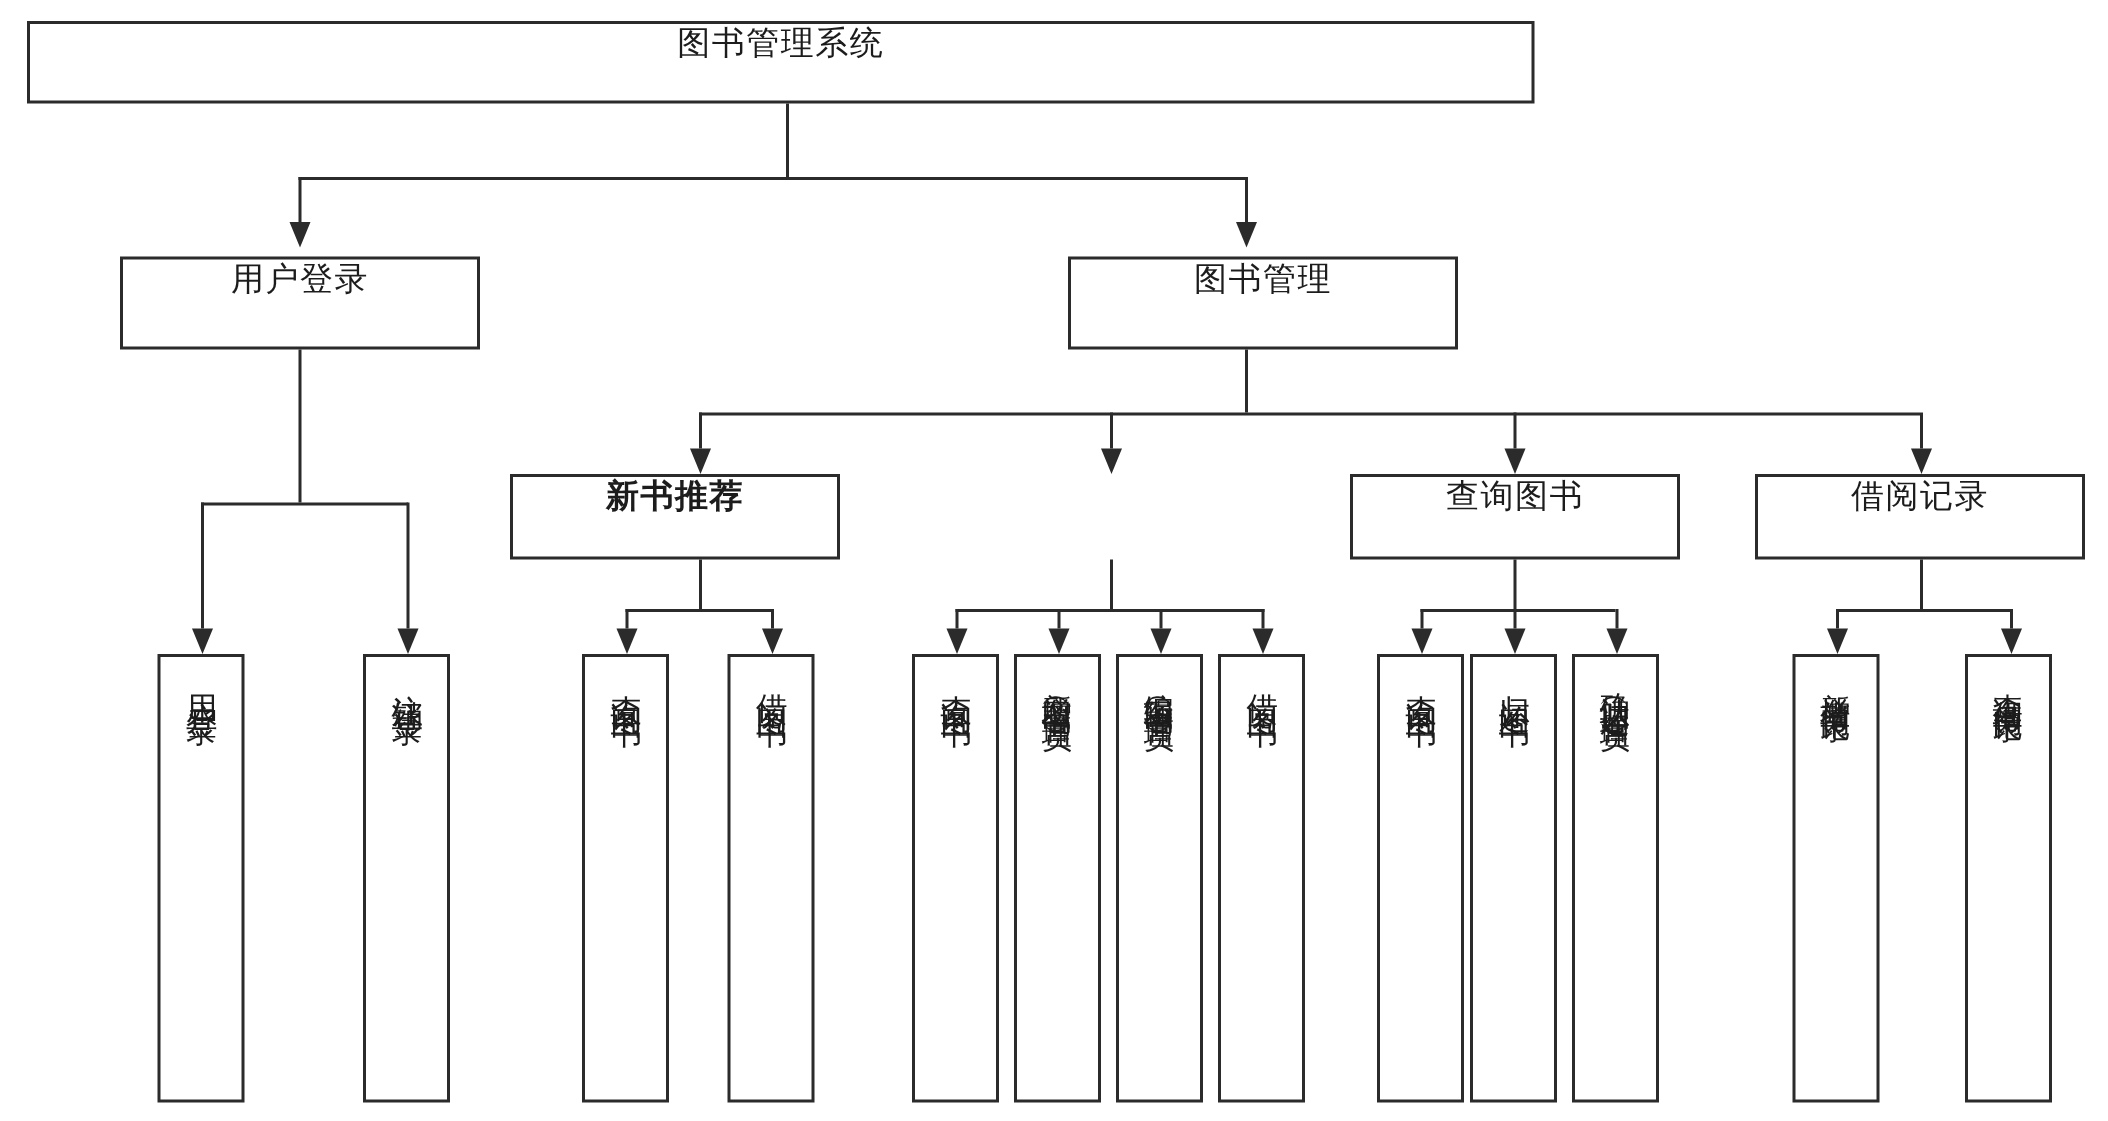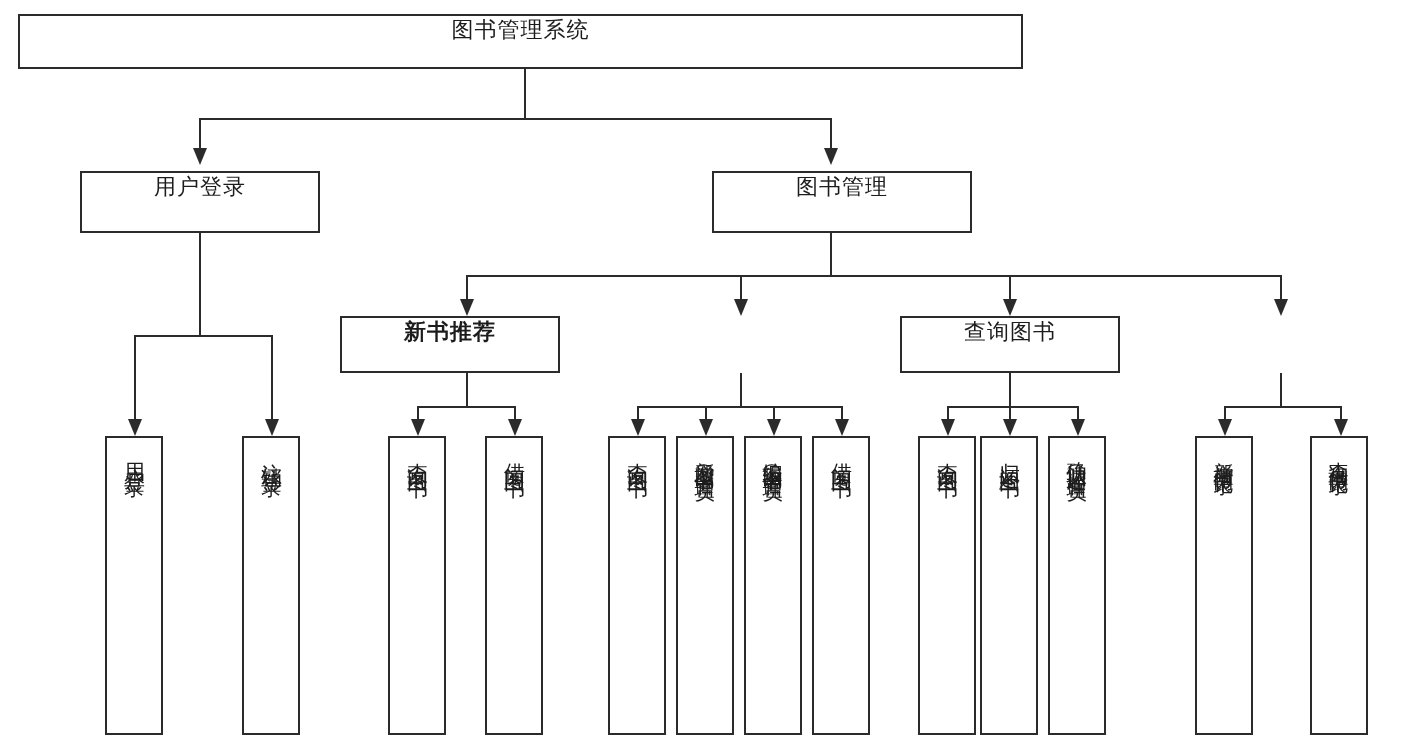--- a/index.html
+++ b/index.html
@@ -122,20 +122,23 @@
   <div class="arrow-head" style="left:1003px; top:299px;"></div>
   <div class="edge-v" style="left:1280px; top:275px; height:24px;"></div>
   <div class="arrow-head" style="left:1274px; top:299px;"></div>
 
   <div class="node" style="left:340px; top:316px; width:220px; height:57px;font-weight:bold;">
     <span class="node-label">新书推荐</span>
   </div>
   <div class="node" style="left:900px; top:316px; width:220px; height:57px;">
     <span class="node-label">查询图书</span>
   </div>
+  <div class="node" style="left:1170px; top:316px; width:220px; height:57px;">
+    <span class="node-label">借阅记录</span>
+  </div>
 
   <div class="edge-v" style="left:466px; top:373px; height:33px;"></div>
   <div class="edge-h" style="left:417px; top:406px; width:98px;"></div>
   <div class="edge-v" style="left:417px; top:406px; height:13px;"></div>
   <div class="arrow-head" style="left:411px; top:419px;"></div>
   <div class="edge-v" style="left:514px; top:406px; height:13px;"></div>
   <div class="arrow-head" style="left:508px; top:419px;"></div>
 
   <div class="edge-v" style="left:740px; top:373px; height:33px;"></div>
   <div class="edge-h" style="left:637px; top:406px; width:206px;"></div>

